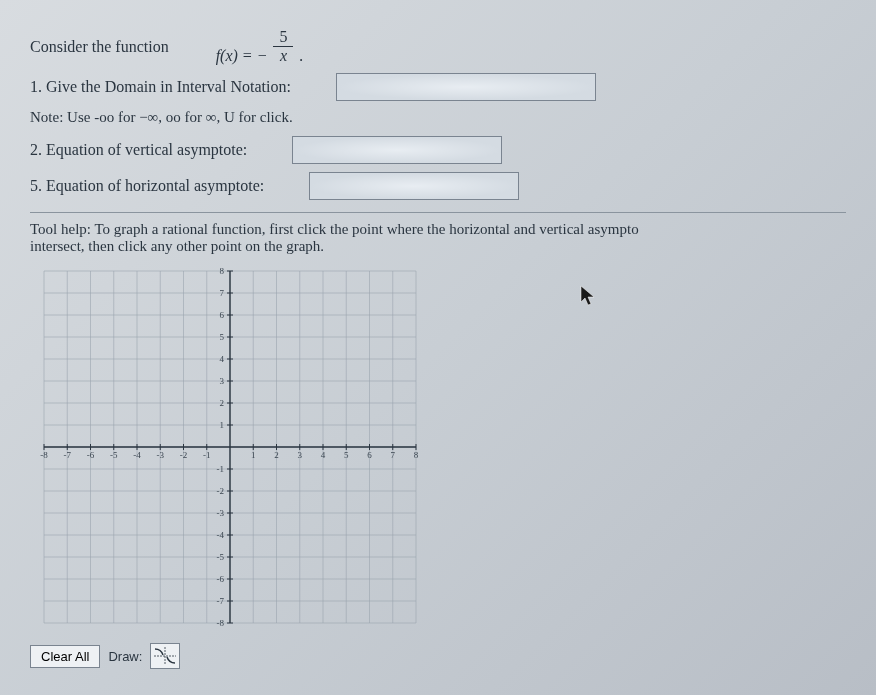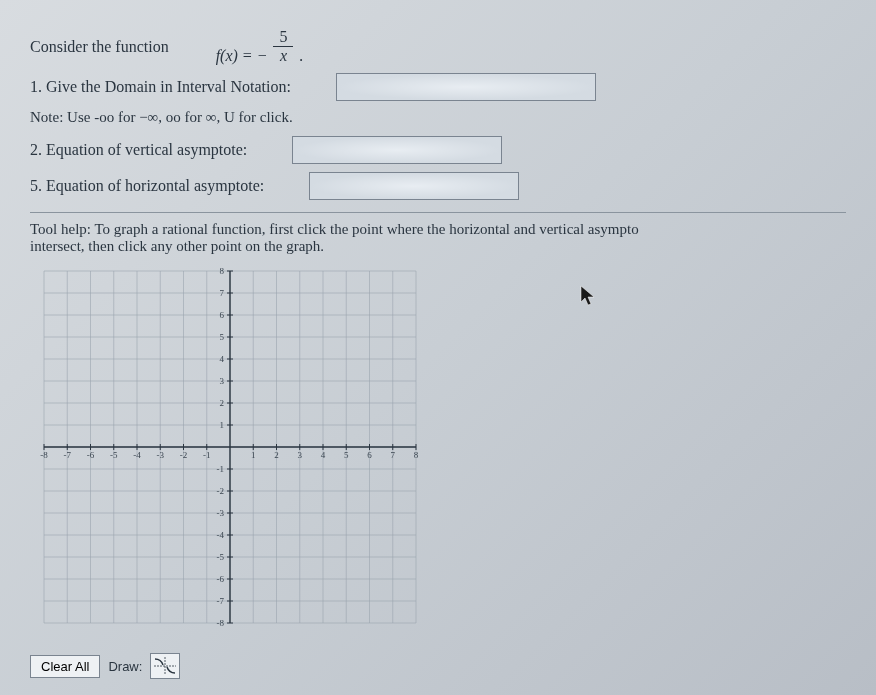--- a/index.html
+++ b/index.html
@@ -57,21 +57,21 @@
     margin-top: 4px;
   }
   .graph-wrap {
     position: relative;
     width: 400px;
     height: 380px;
     margin-top: 2px;
   }
   svg.grid { display:block; }
   .toolbar {
-    margin-top: 16px;
+    margin-top: 6px;
     display: flex;
     align-items: center;
     gap: 8px;
   }
   .btn {
     background: #eef1f4;
     border: 1px solid #7a8490;
     padding: 3px 10px;
     font-size: 13px;
     font-family: Arial, sans-serif;

